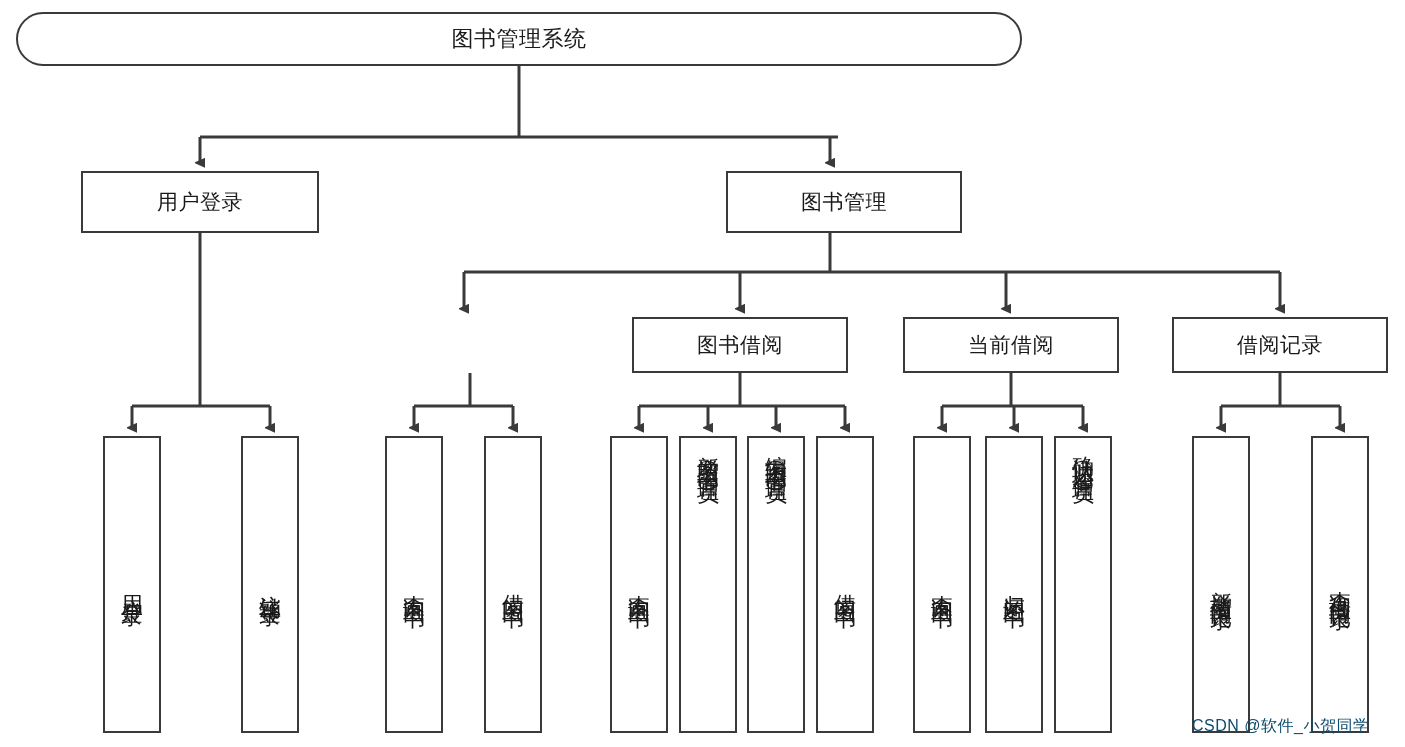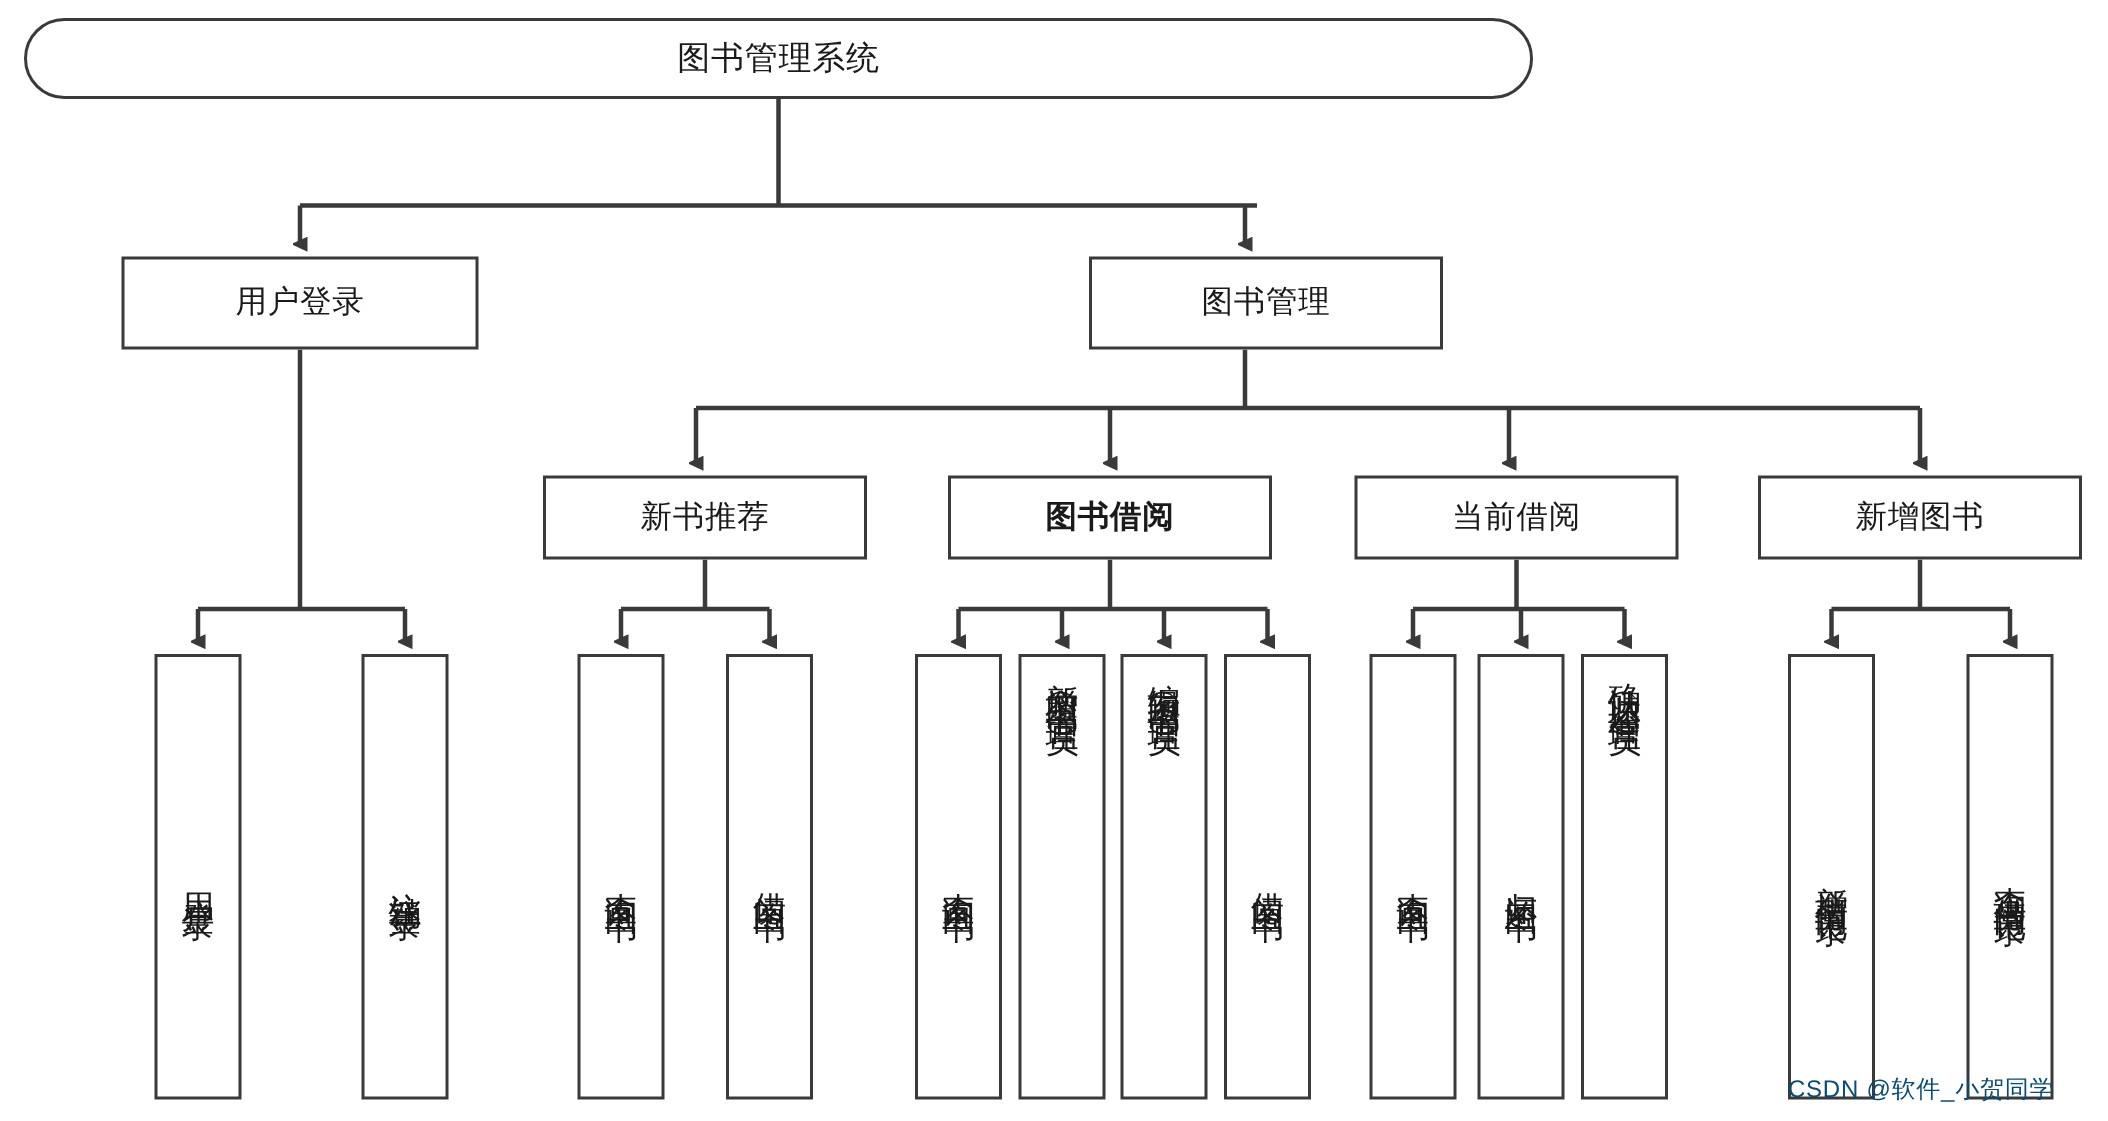--- a/index.html
+++ b/index.html
@@ -135,31 +135,28 @@
     <span class="label">图书管理系统</span>
   </div>
 
   <div class="node horiz" style="left:81px; top:171px; width:238px; height:62px;">
     <span class="label">用户登录</span>
   </div>
   <div class="node horiz" style="left:712px; top:171px; width:236px; height:62px;margin-left:14px;">
     <span class="label">图书管理</span>
   </div>
 
-  <div class="node horiz" style="left:362px; top:317px; width:216px; height:56px;">
-    <span class="label">新书推荐</span>
-  </div>
-  <div class="node horiz" style="left:632px; top:317px; width:216px; height:56px;font-weight:bold;">
+  <div class="node horiz" style="left:632px; top:317px; width:216px; height:56px;">
     <span class="label">图书借阅</span>
   </div>
   <div class="node horiz" style="left:903px; top:317px; width:216px; height:56px;">
     <span class="label">当前借阅</span>
   </div>
   <div class="node horiz" style="left:1172px; top:317px; width:216px; height:56px;">
-    <span class="label">新增图书</span>
+    <span class="label">借阅记录</span>
   </div>
 
   <div class="node vert center" style="left:103px; top:436px; width:58px; height:297px;">
     <span class="label">用户登录</span>
   </div>
   <div class="node vert center" style="left:241px; top:436px; width:58px; height:297px;">
     <span class="label">注销登录</span>
   </div>
   <div class="node vert center" style="left:385px; top:436px; width:58px; height:297px;">
     <span class="label">查询图书</span>

